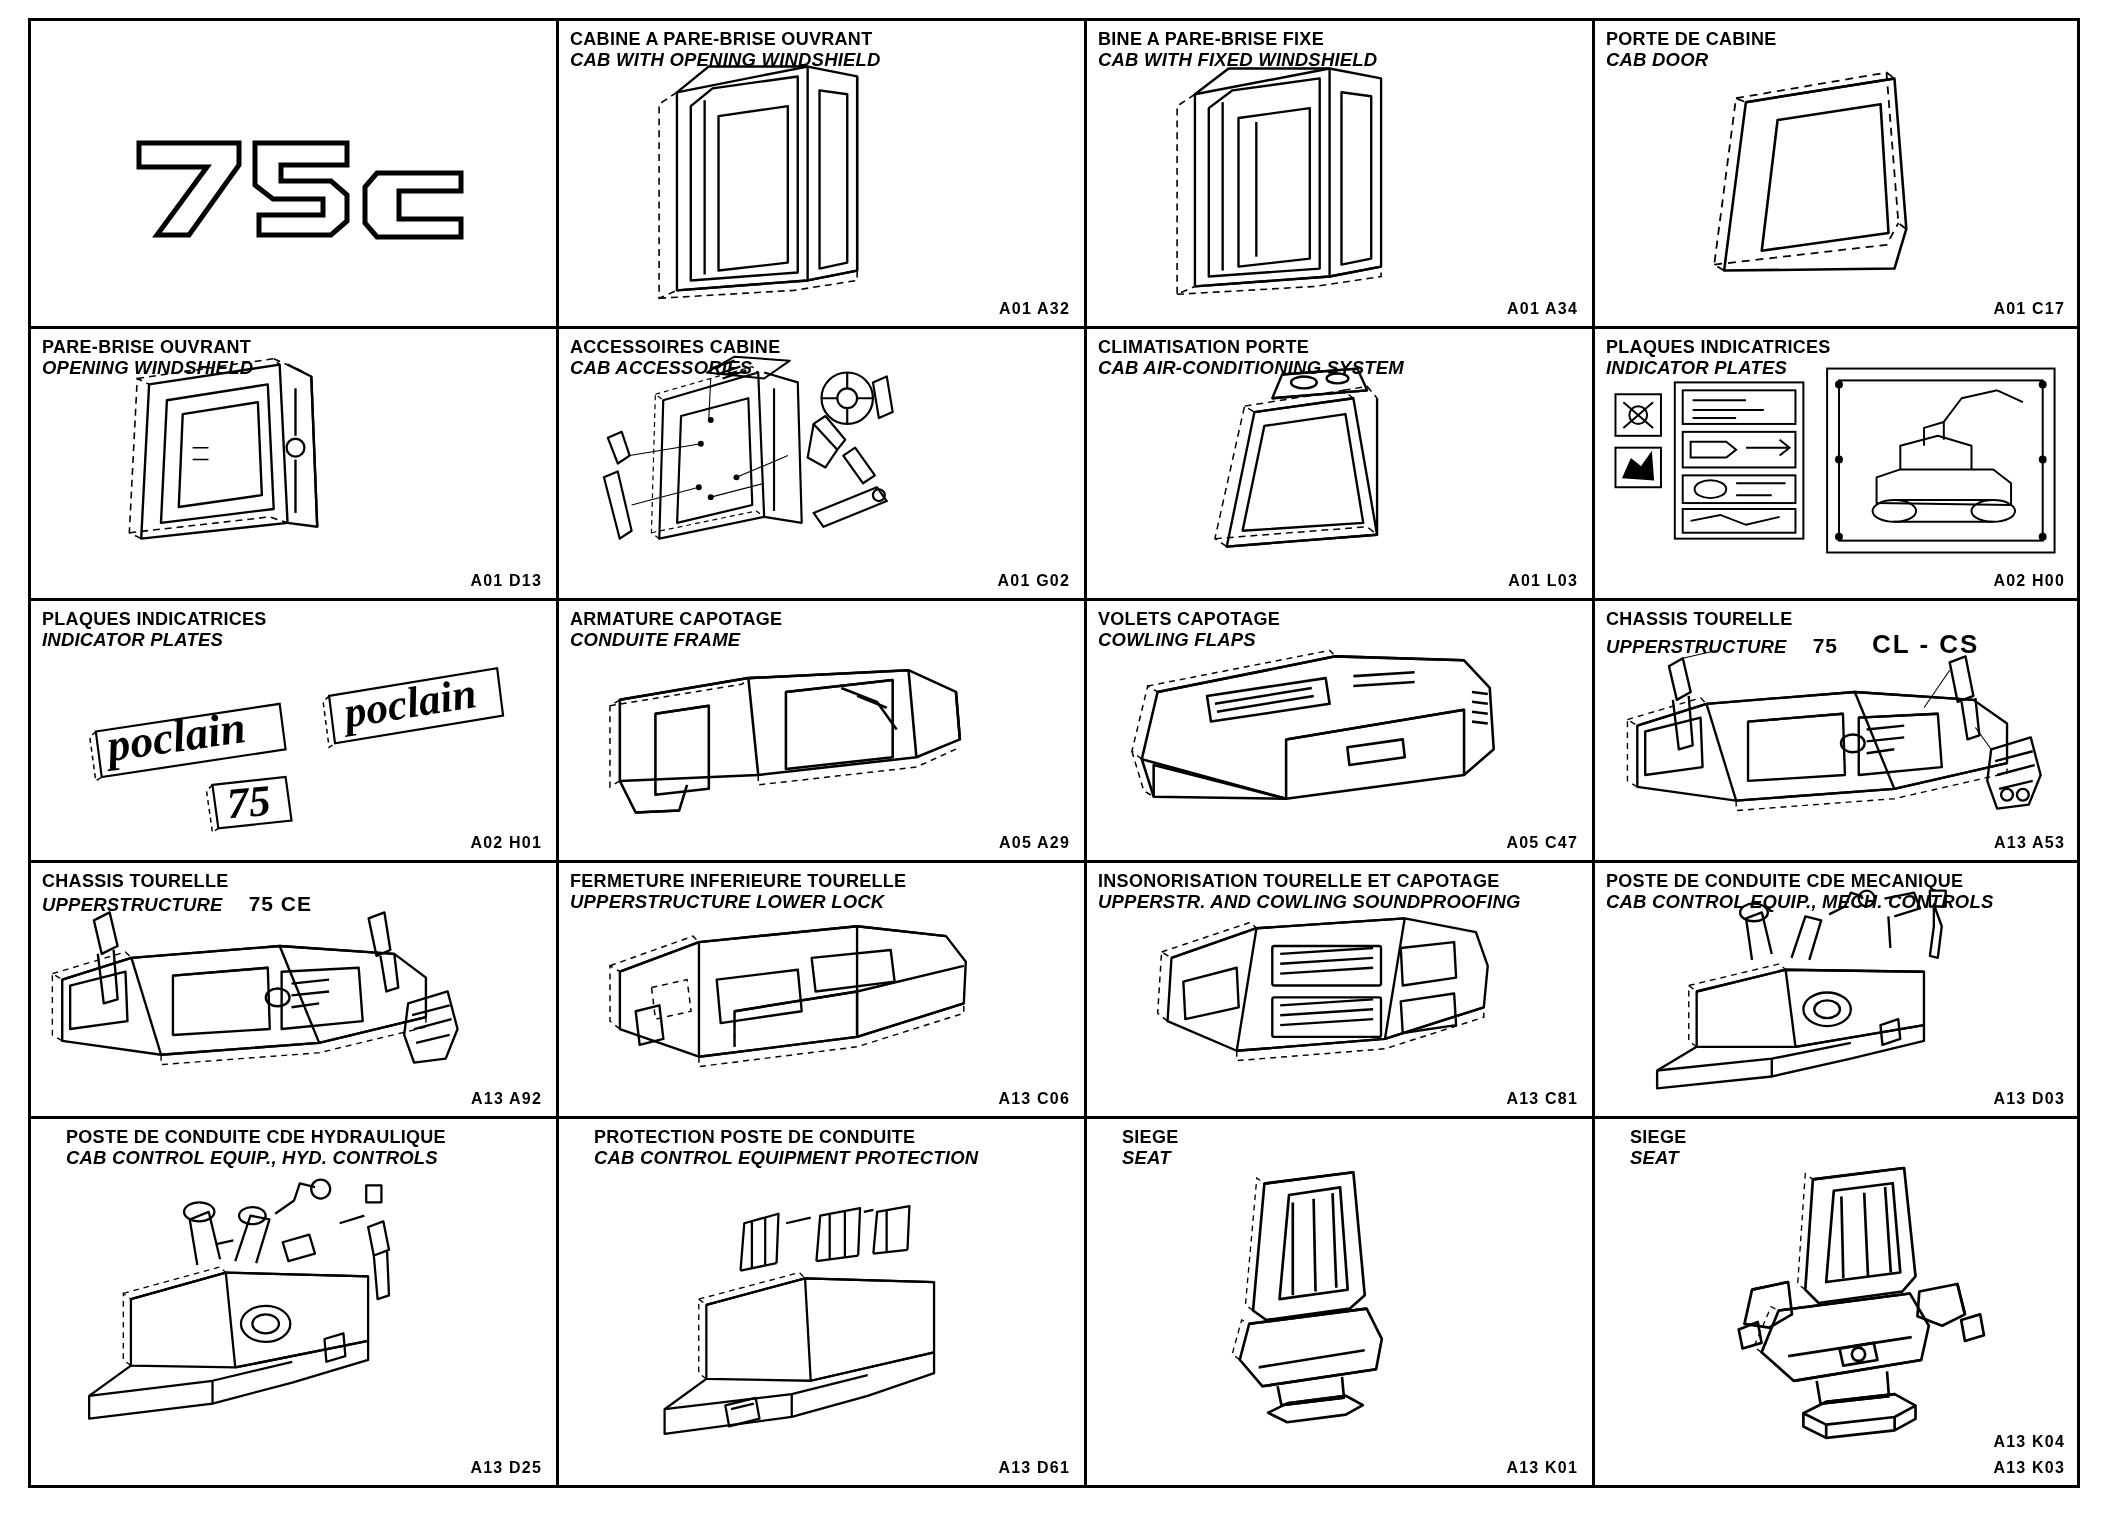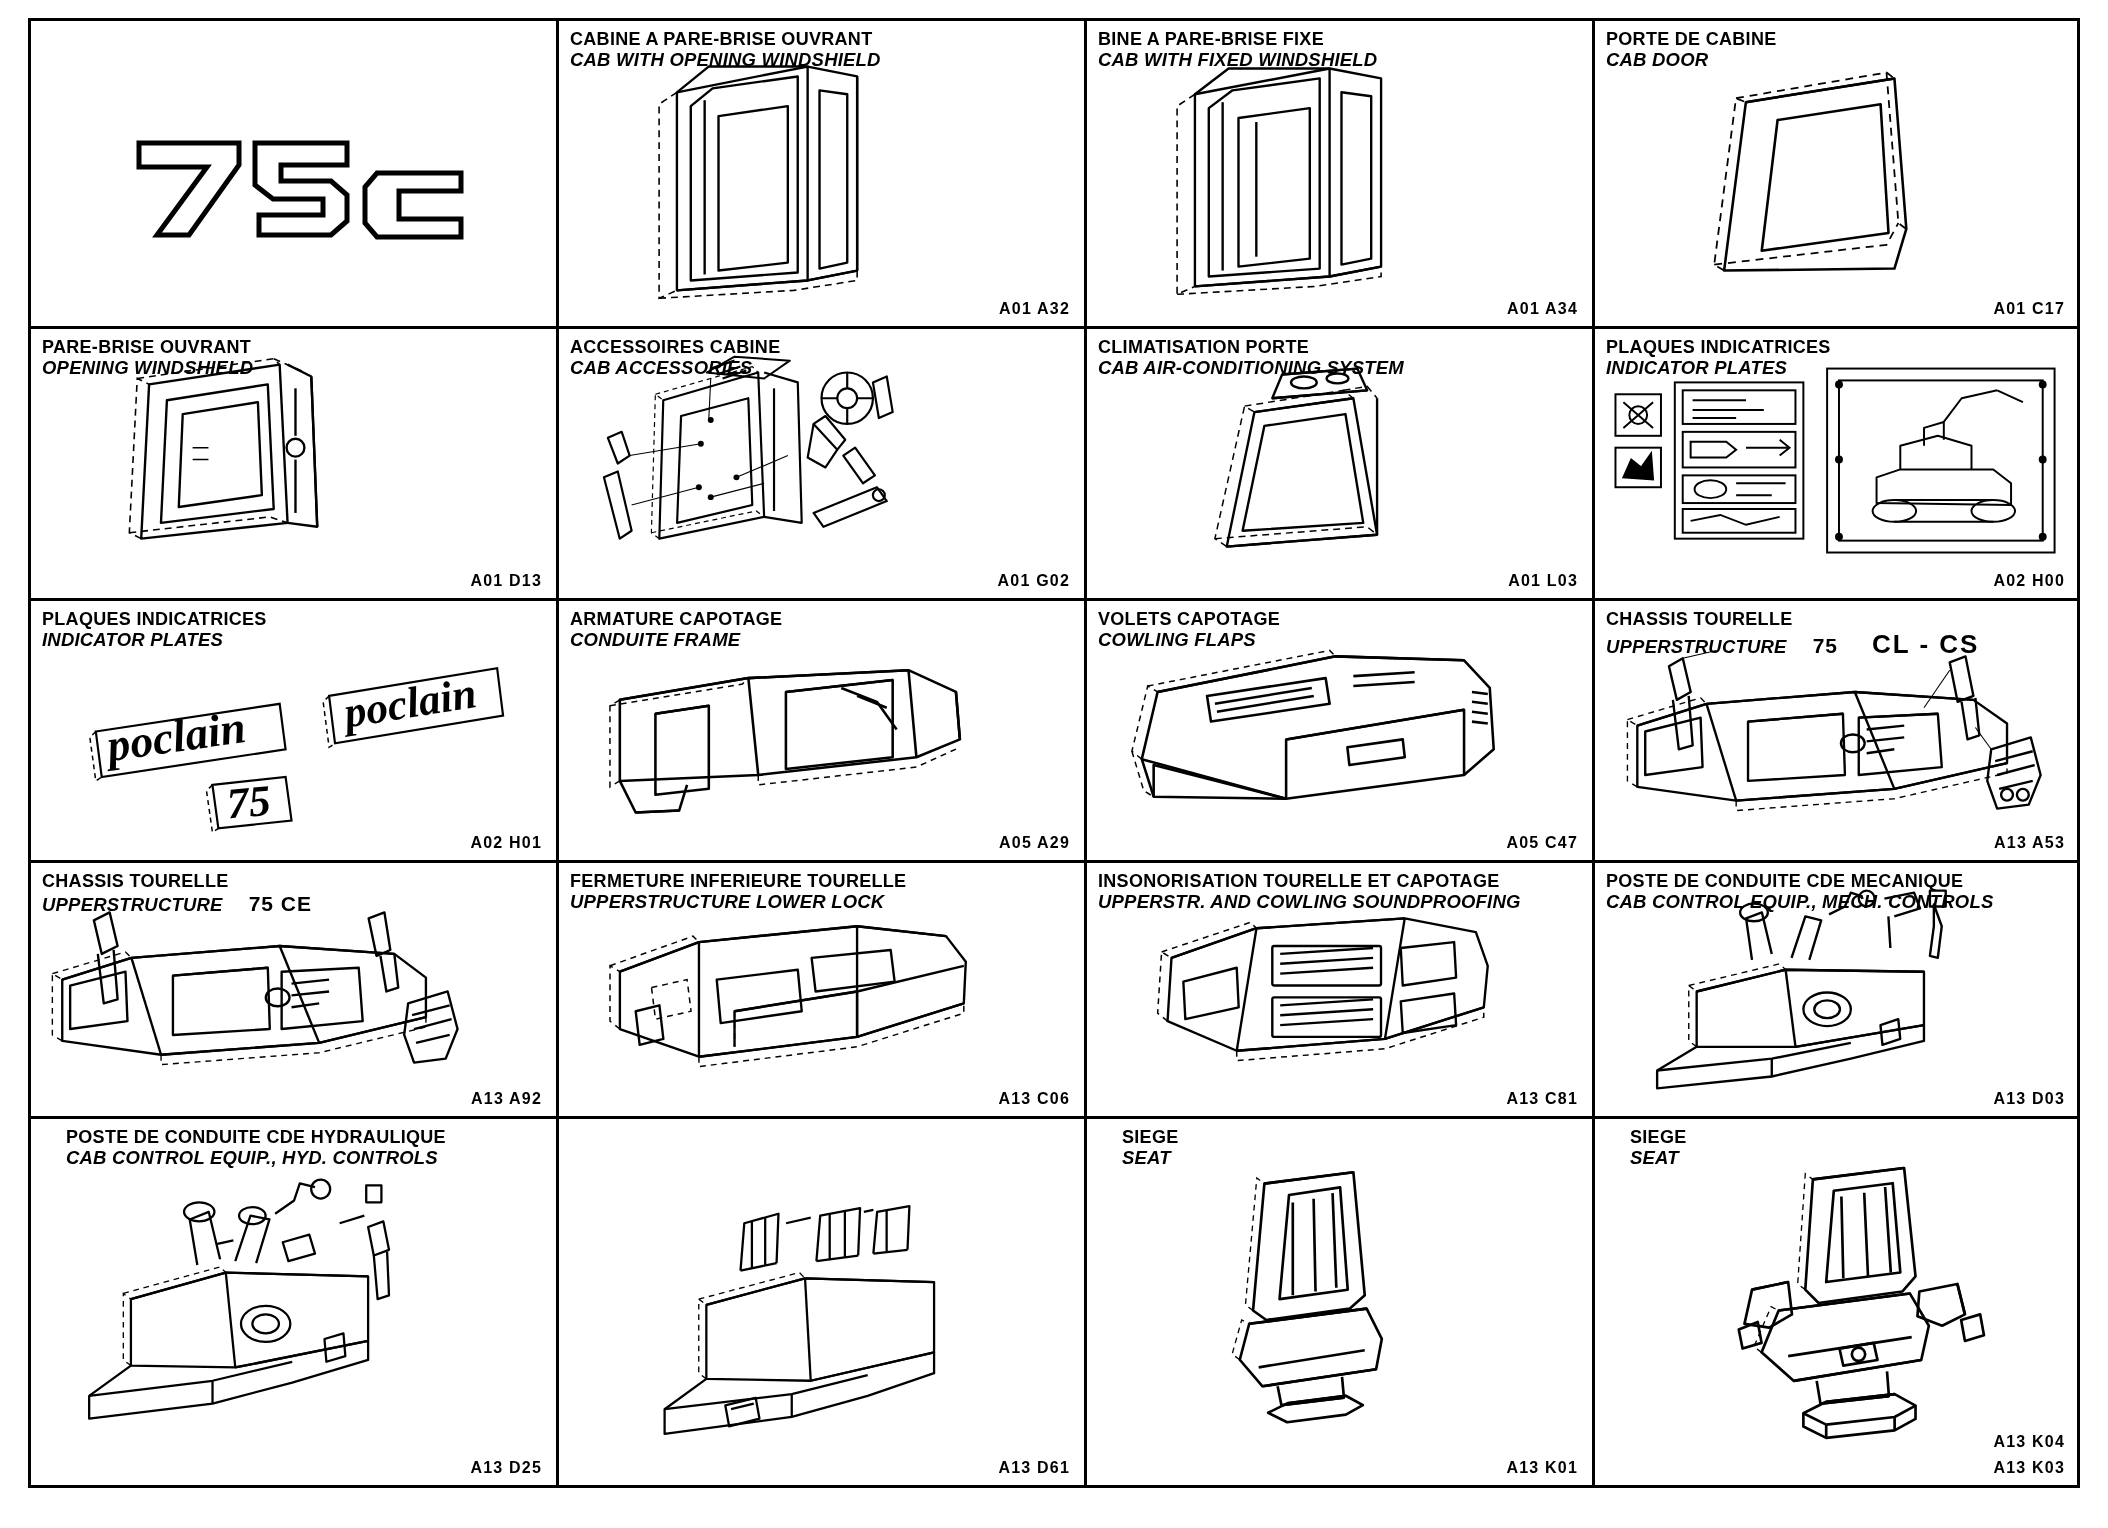--- a/index.html
+++ b/index.html
@@ -674,20 +674,24 @@
           <g fill="none" stroke="#000" stroke-width="1.4" stroke-dasharray="6 5">
             <path d="M80 250 L72 244 L72 174 L80 180"></path>
             <path d="M72 174 L174 146 L180 152"></path>
           </g>
         </svg>
       </div>
       <div class="code">A13 D25</div>
     </div>
 
     <div class="cell lastrow">
+      <div class="hdr">
+        <div class="fr">PROTECTION POSTE DE CONDUITE</div>
+        <div class="en">CAB CONTROL EQUIPMENT PROTECTION</div>
+      </div>
       <div class="art">
         <svg viewBox="0 0 528 366" xmlns="http://www.w3.org/2000/svg">
           <g fill="none" stroke="#000" stroke-width="2.4" stroke-linejoin="round">
             <path d="M130 264 L130 186 L234 158 L370 162 L370 236 L240 266 Z"></path>
             <path d="M130 186 L234 158 L370 162"></path>
             <path d="M234 158 L240 266"></path>
             <path d="M240 266 L370 236"></path>
             <path d="M130 264 L86 296 L86 322 L220 304 L300 282 L370 258 L370 236"></path>
             <path d="M86 296 L220 280 L300 260"></path>
             <path d="M220 280 L220 304"></path>

